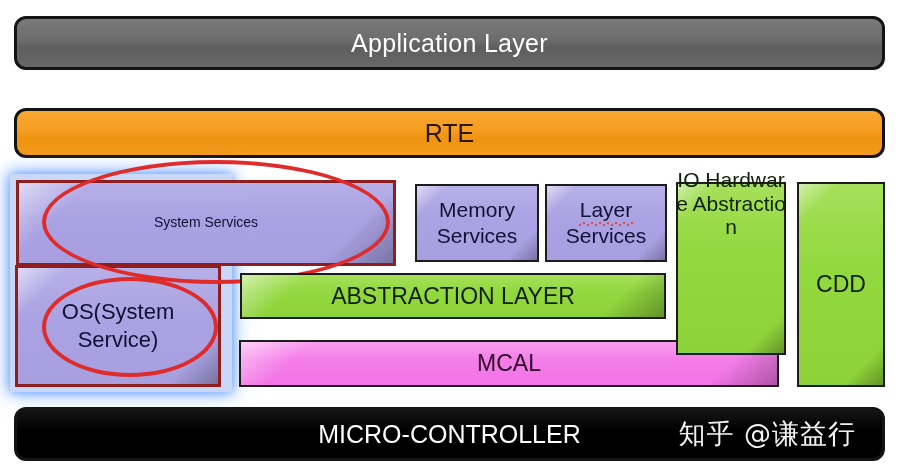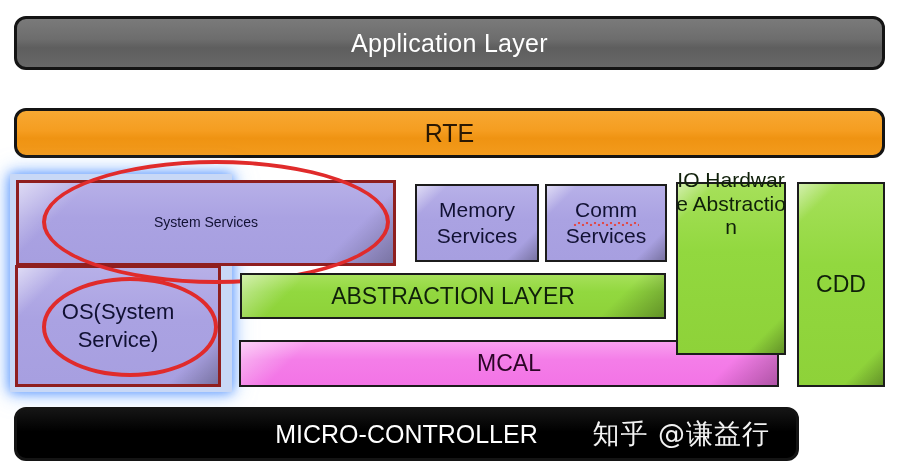--- a/index.html
+++ b/index.html
@@ -189,39 +189,39 @@
 
   <div class="abs bevel bevel-purple" style="left:415px; top:184px; width:124px; height:78px; font-size:21px;">
     <span style="display:block; line-height:1.25;">
       <span>Memory</span><br>
       <span>Services</span>
     </span>
   </div>
 
   <div class="abs bevel bevel-purple" style="left:545px; top:184px; width:122px; height:78px; font-size:21px;">
     <span style="display:block; line-height:1.25;">
-      <span class="squiggle">Comm</span><br>
+      <span class="squiggle">Layer</span><br>
       <span>Services</span>
     </span>
   </div>
 
   <div class="abs bevel bevel-green" style="left:240px; top:273px; width:426px; height:46px; font-size:23px;">
     <span>ABSTRACTION LAYER</span>
   </div>
 
   <div class="abs bevel bevel-pink" style="left:239px; top:340px; width:540px; height:47px; font-size:23px;">
     <span>MCAL</span>
   </div>
 
   <div class="abs bevel bevel-green" style="left:676px; top:182px; width:110px; height:173px; overflow:visible;">
     <span class="overflow-text">IO Hardware Abstraction</span>
   </div>
 
   <div class="abs bevel bevel-green" style="left:797px; top:182px; width:88px; height:205px; font-size:23px;">
     <span>CDD</span>
   </div>
 
-  <div class="abs pill pill-mcu" style="left:14px; top:407px; width:785px; height:54px;">
+  <div class="abs pill pill-mcu" style="left:14px; top:407px; width:871px; height:54px;">
     <span class="mcu-title">MICRO-CONTROLLER</span>
     <span class="mcu-watermark">知乎 @谦益行</span>
   </div>
 
 </div>
 
 </body></html>

